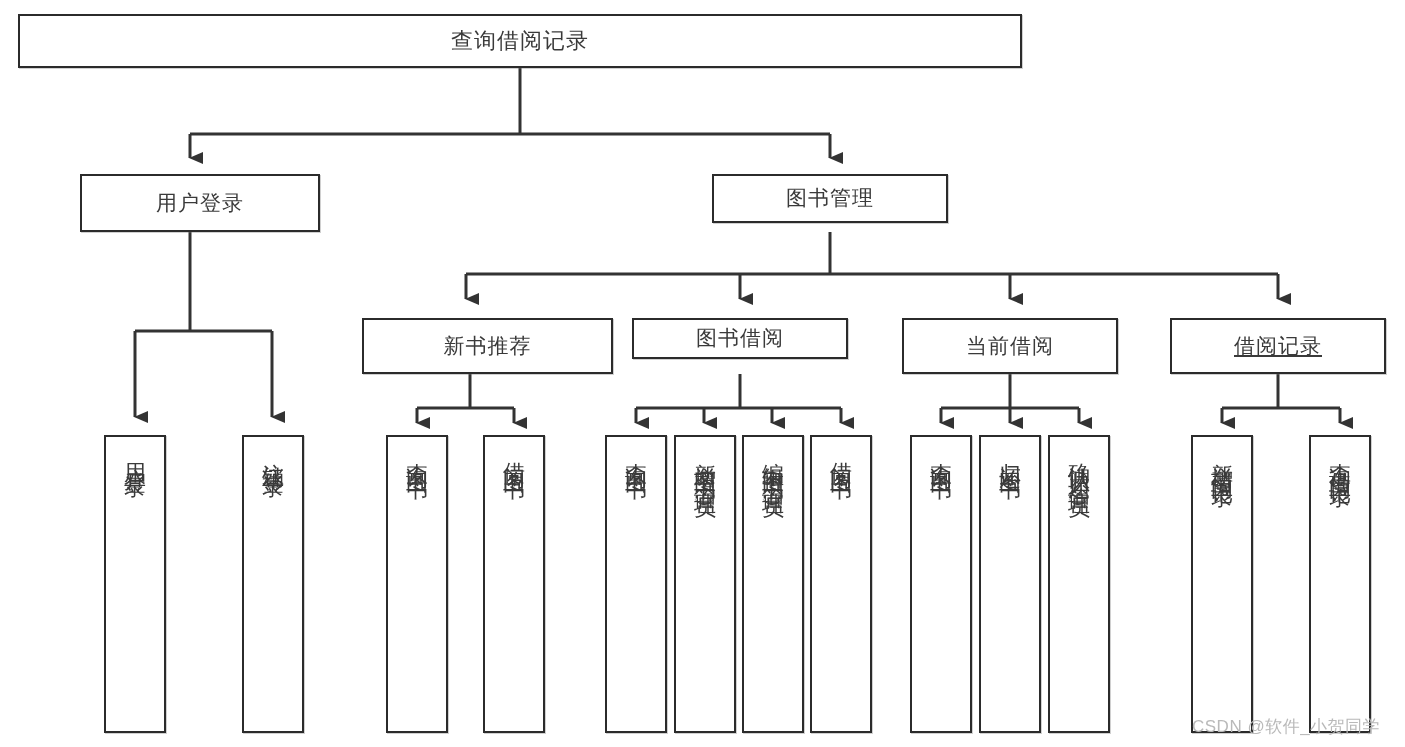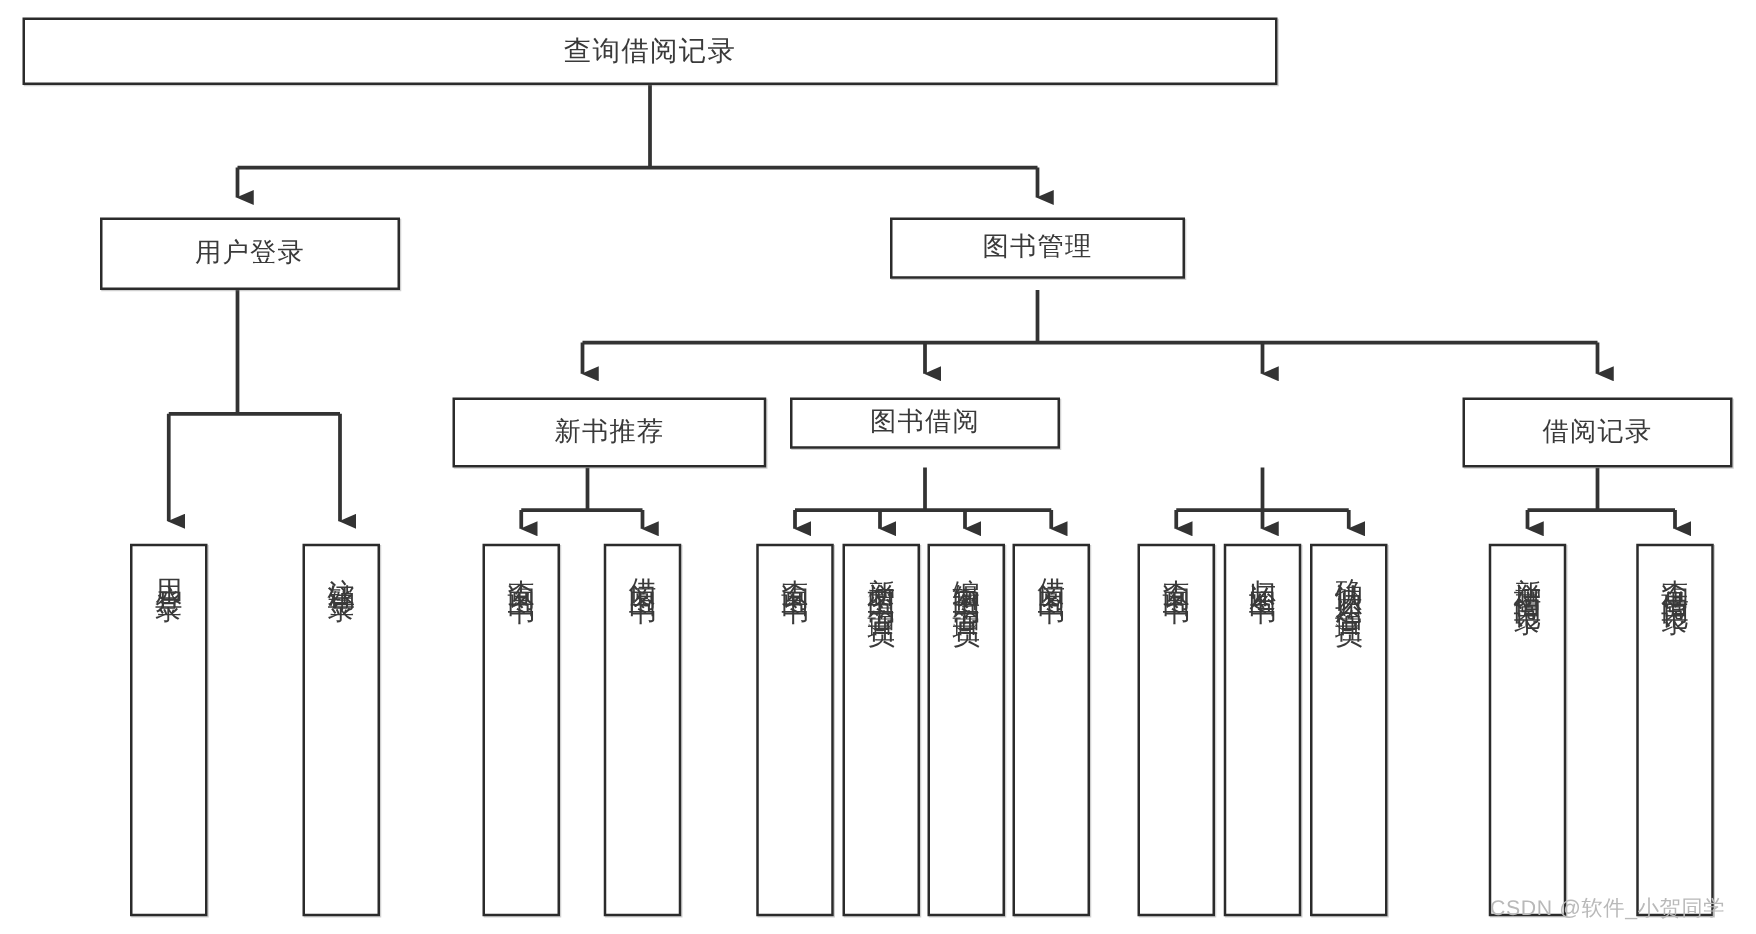--- a/index.html
+++ b/index.html
@@ -141,22 +141,25 @@
   </div>
 
   <div class="node horiz" style="left:362px; top:318px; width:251px; height:56px;">
     <span class="label">新书推荐</span>
   </div>
 
   <div class="node horiz" style="left:632px; top:318px; width:216px; height:41px;">
     <span class="label">图书借阅</span>
   </div>
 
-
-  <div class="node horiz" style="left:1170px; top:318px; width:216px; height:56px;">
+  <div class="node horiz" style="left:902px; top:318px; width:216px; height:56px;">
+    <span class="label">当前借阅</span>
+  </div>
+
+  <div class="node horiz" style="left:1170px; top:318px; width:216px; height:56px;text-decoration:underline;">
     <span class="label">借阅记录</span>
   </div>
 
   <div class="node leaf" style="left:104px; top:435px; width:62px; height:298px;">
     <span class="label">用户登录</span>
   </div>
   <div class="node leaf" style="left:242px; top:435px; width:62px; height:298px;">
     <span class="label">注销登录</span>
   </div>
 

